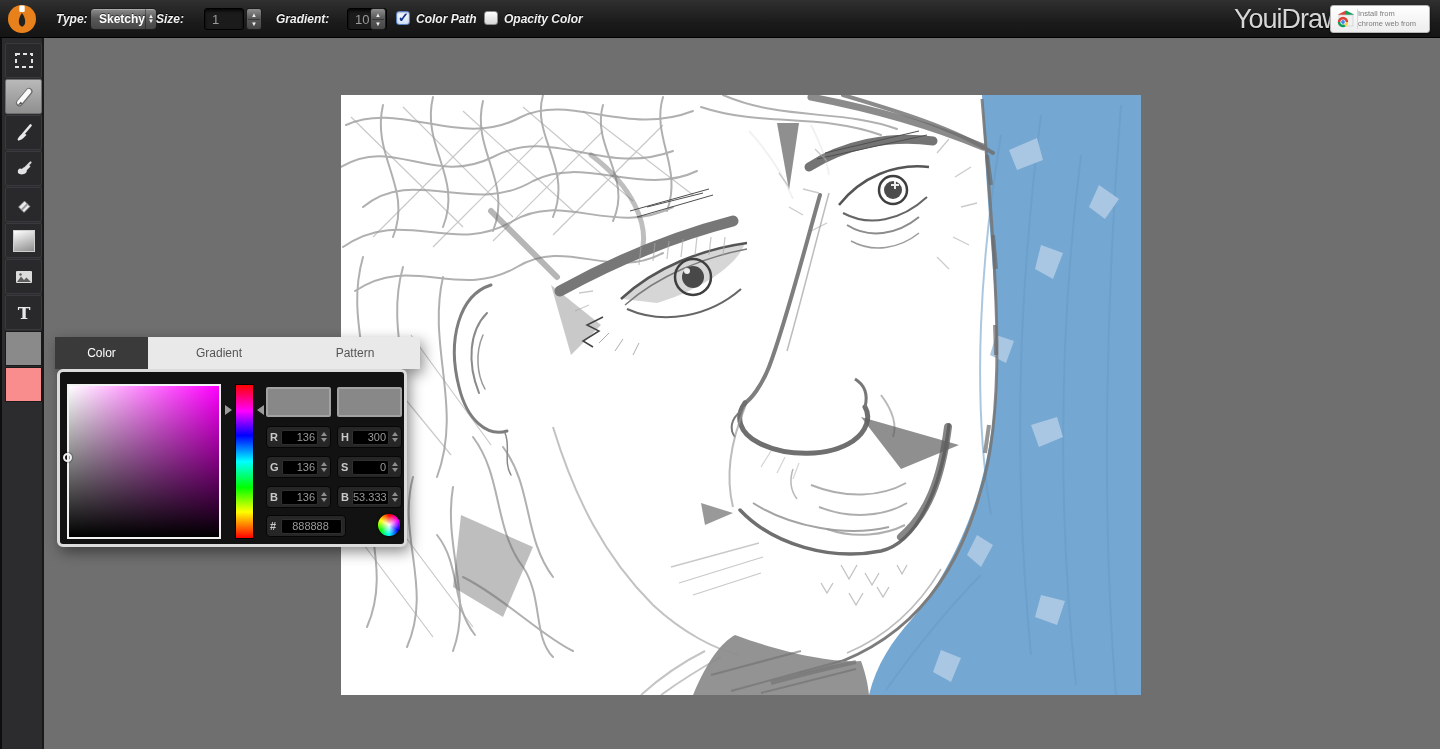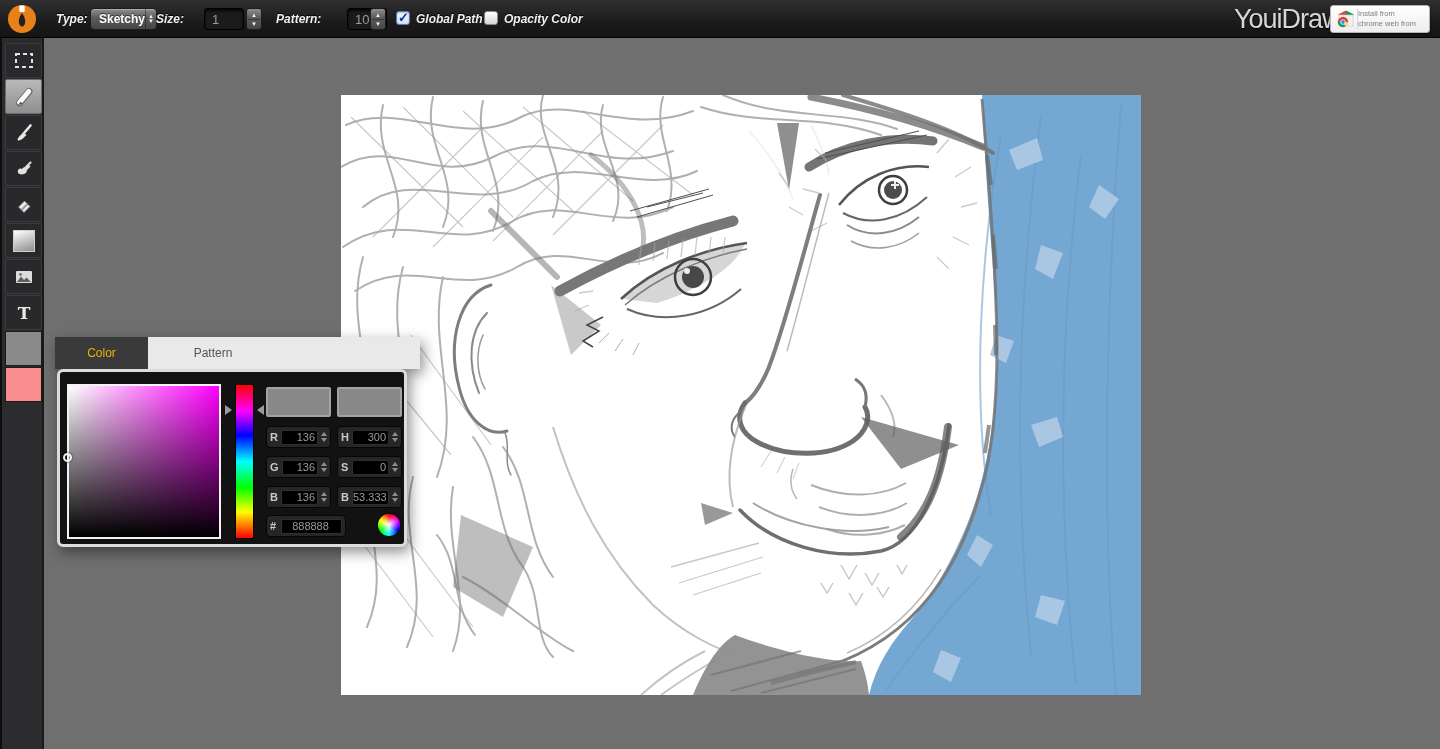--- a/index.html
+++ b/index.html
@@ -60,21 +60,21 @@
   
   #workspace { position:absolute; left:48px; top:38px; width:1392px; height:711px; background:#6f6f6f; }
   #canvas { position:absolute; left:293px; top:57px; width:800px; height:600px; background:#ffffff; }
 
   
   #color-panel { position:absolute; left:7px; top:299px; width:365px; z-index:30;
     filter:drop-shadow(3px 5px 7px rgba(0,0,0,.45)); }
   #cp-tabs { display:flex; width:365px; height:32px; background:#e9e9e9; }
   .cp-tab { display:flex; align-items:center; justify-content:center; font-size:12px; color:#555;
     cursor:pointer; }
-  .cp-tab.active { background:#3a3a3a; color:#eab308; }
+  .cp-tab.active { background:#3a3a3a; color:#ffffff; }
   #cp-body { position:relative; width:350px; height:178px; margin-left:2px; background:#121212;
     border:3px solid #dcdcdc; border-radius:6px; }
   #sat-square { position:absolute; left:7px; top:12px; width:154px; height:155px;
     border:2px solid #f2f2f2;
     background-image:linear-gradient(to top, #000, rgba(0,0,0,0)),
       linear-gradient(to right, #ffffff, #ff00ff); }
   #sat-marker { position:absolute; left:-6px; top:67px; width:9px; height:9px; border:2px solid #f0f0f0;
     border-radius:50%; background:transparent; box-shadow:0 0 2px #000; }
   #hue-slider { position:absolute; left:175px; top:12px; width:19px; height:155px;
     border:1px solid #000; cursor:pointer;
@@ -125,30 +125,30 @@
     </div>
 
     <span class="tb-label" style="left:156px">Size:</span>
     <input class="num-input" style="left: 204px;" value="1">
     <div class="stepper" style="left:246px">
       <span>▲</span>
         <span class="sep"></span>
         <span>▼</span>
     </div>
 
-    <span class="tb-label" style="left:276px">Pattern:</span>
+    <span class="tb-label" style="left:276px">Gradient:</span>
     <input class="num-input" style="left: 347px;" value="100">
     <div class="stepper" style="left:370px">
       <span>▲</span>
         <span class="sep"></span>
         <span>▼</span>
     </div>
 
     <div class="checkbox checked" style="left:396px"></div>
-    <span class="tb-label" style="left:416px">Global Path</span>
+    <span class="tb-label" style="left:416px">Color Path</span>
 
     <div class="checkbox unchecked" style="left:484px"></div>
     <span class="tb-label" style="left:504px">Opacity Color</span>
 
     <span id="brand">YouiDraw</span>
 
     <div id="install-btn">
       <svg width="22" height="22" viewBox="0 0 22 22">
         <polygon points="3,6.5 11,2.5 11,10.5" fill="#db4437"></polygon>
         <polygon points="11,2.5 19,6.5 11,10.5" fill="#0f9d58"></polygon>
@@ -418,20 +418,21 @@
         <g stroke="#bcbcbc" stroke-width="2" fill="none" opacity="0.2">
           <path d="M408,36 C430,60 444,84 452,104"></path>
             <path d="M470,30 C480,50 486,66 488,80"></path>
         </g>
       </svg>
     </div>
 
     <div id="color-panel">
       <div id="cp-tabs">
         <div class="cp-tab active" style="width:93px">Color</div>
+        <div class="cp-tab" style="width:142px">Gradient</div>
         <div class="cp-tab" style="width:130px">Pattern</div>
       </div>
       <div id="cp-body">
         <div id="sat-square">
           <div id="sat-marker"></div>
         </div>
         <div id="hue-marker-left"></div>
         <div id="hue-slider"></div>
         <div id="hue-marker-right"></div>
 

